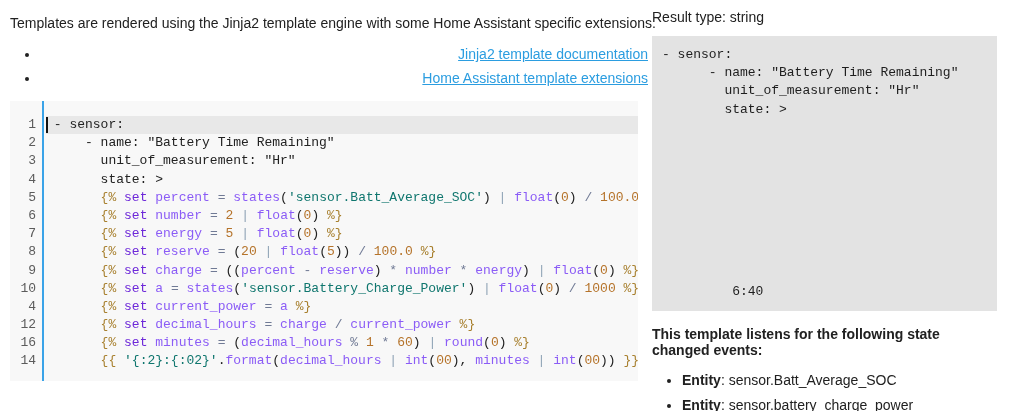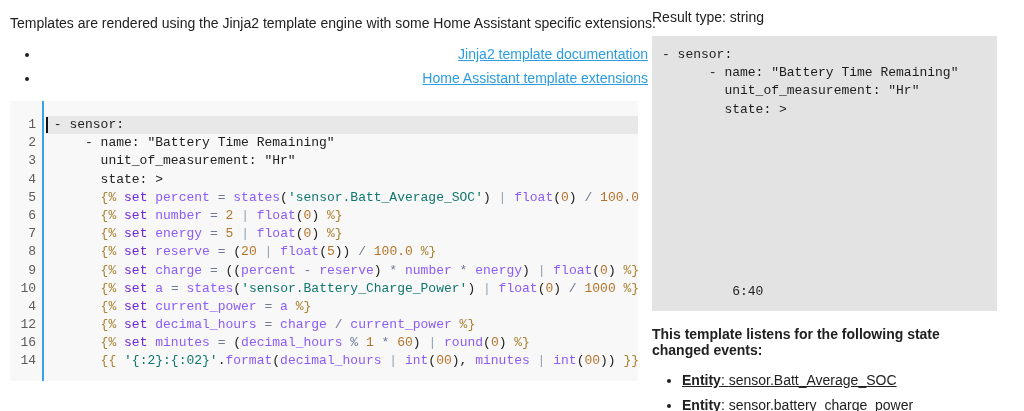--- a/index.html
+++ b/index.html
@@ -54,21 +54,21 @@
   .result-type { margin-top: 9px; }
   .result-box {
     margin: 11px 0 0 0; width: 345px; height: 275px;
     background: #e3e3e3; padding: 10px;
     font-family: "Liberation Mono", "DejaVu Sans Mono", monospace;
     font-size: 13px; line-height: 18.2px; color: #1e1e1e;
     white-space: pre; overflow: hidden;
   }
   .listens { margin-top: 15px; font-weight: bold; }
   ul.entities { margin: 12px 0 0 0; padding-left: 30px; }
-  ul.entities li { margin: 4px 0; line-height: 21px; text-decoration: underline; }
+  ul.entities li { margin: 4px 0; line-height: 21px; }
   ul.entities b { font-weight: bold; }
 </style>
 </head>
 <body>
 
 <div class="page">
 
   <div class="left-col">
     <p class="intro">Templates are rendered using the Jinja2 template engine with some Home Assistant specific extensions.</p>
     <ul class="links">

